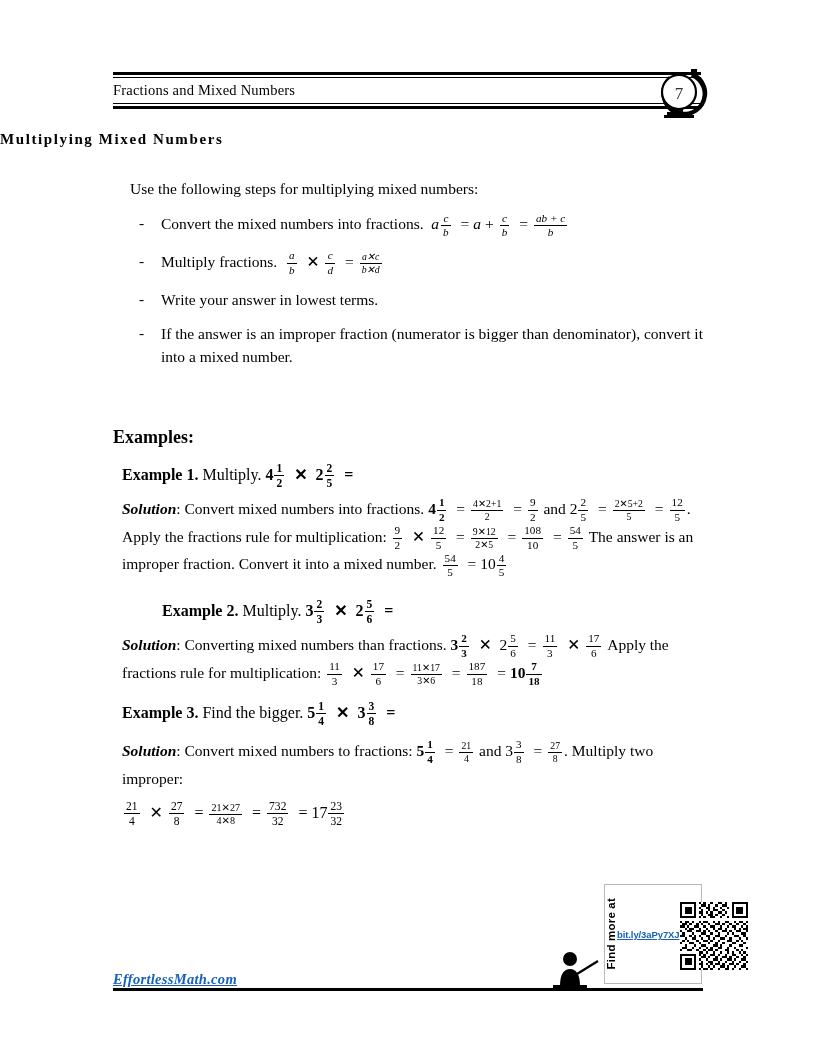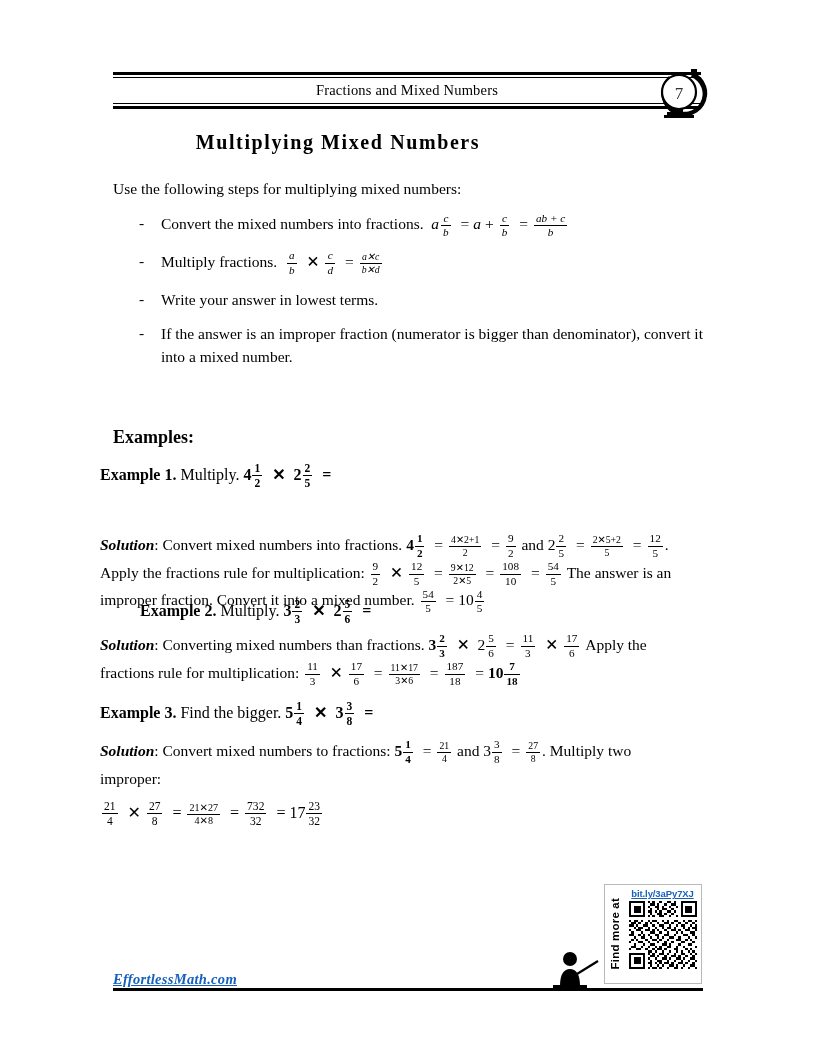--- a/index.html
+++ b/index.html
@@ -41,21 +41,21 @@
     width: 100%;
     margin-top: 2px;
   }
   .rule-thin2 {
     height: 1px;
     background: #000;
     width: 100%;
     margin-bottom: 2px;
   }
   .header-title {
-    text-align: center;
+    text-align: left;
     font-size: 14.5px;
     line-height: 20px;
     padding: 2px 0 3px 0;
     letter-spacing: 0.2px;
   }
 
   
   .globe {
     position: absolute;
     left: 653px;
@@ -64,36 +64,36 @@
     height: 56px;
   }
   .globe svg { display:block; }
 
   
   .main-title {
     position: absolute;
     left: 0;
     top: 131px;
     width: 676px;
-    text-align: center;
-    font-size: 20px;
+    font-size: 15px;
     font-weight: bold;
     letter-spacing: 1.6px;
   }
 
   
   .content {
     position: absolute;
     left: 113px;
     top: 178px;
     width: 590px;
     font-size: 15.5px;
     line-height: 1.45;
   }
   .intro {
+    margin-left: 17px;
     margin-bottom: 12px;
     font-size: 15.5px;
   }
   .bullet-list { margin: 0; padding: 0; }
   .bullet {
     display: flex;
     margin-left: 26px;
     margin-bottom: 11px;
     align-items: flex-start;
   }
@@ -114,37 +114,37 @@
   }
 
   
   .examples-head {
     position: absolute;
     left: 113px;
     top: 427px;
     font-size: 18px;
     font-weight: bold;
   }
-  .ex-block { position: absolute; left: 100px; width: 592px; }
+  .ex-block { position: absolute; left: 122px; width: 592px; }
   .ex-title {
     font-size: 16px;
     line-height: 24px;
   }
   .ex-title b { font-weight: bold; }
   .sol {
     font-size: 15.5px;
     line-height: 25px;
   }
   .sol .solword {
     font-weight: bold;
     font-style: italic;
   }
 
   #ex1 { top: 462px; }
-  #ex1sol { top: 496px; width: 592px; margin-top: 36px; }
+  #ex1sol { top: 496px; width: 592px; }
   #ex2 { top: 598px; margin-left: 40px; }
   #ex2sol { top: 632px; width: 592px; }
   #ex3 { top: 700px; }
   #ex3sol { top: 738px; width: 595px; }
   #ex3calc { top: 800px; }
 
   
   .m {
     font-family: "Liberation Serif", "DejaVu Serif", serif;
     white-space: nowrap;
@@ -225,21 +225,21 @@
     transform: rotate(180deg);
     font-family: "Liberation Sans", sans-serif;
     font-size: 11.5px;
     font-weight: bold;
     letter-spacing: 0.2px;
     white-space: nowrap;
   }
   .qr-right {
     flex: 1;
     display: flex;
-    flex-direction: column;
+    flex-direction: row;
     align-items: center;
     padding-top: 3px;
   }
   .qr-link {
     font-family: "Liberation Sans", sans-serif;
     font-size: 9.5px;
     font-weight: bold;
     color: #1560bd;
     text-decoration: underline;
     letter-spacing: -0.1px;

